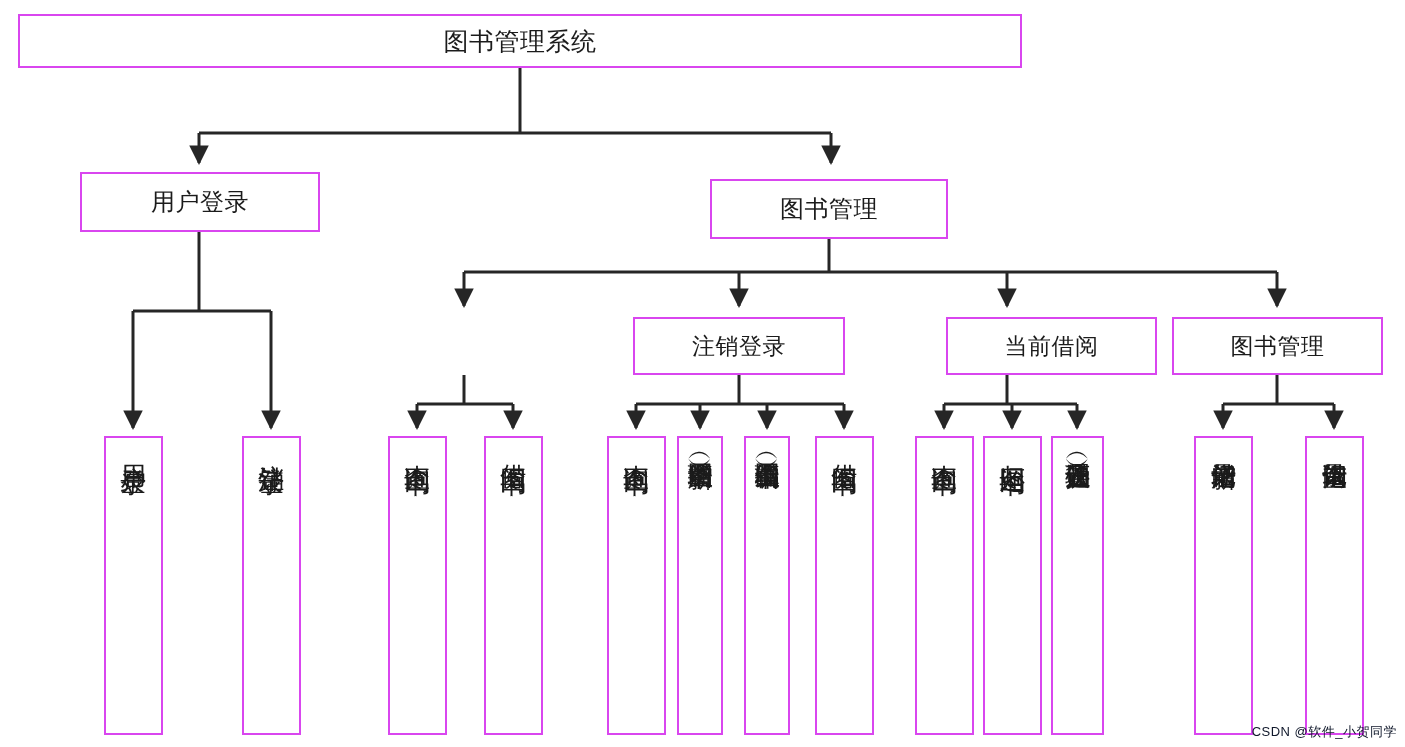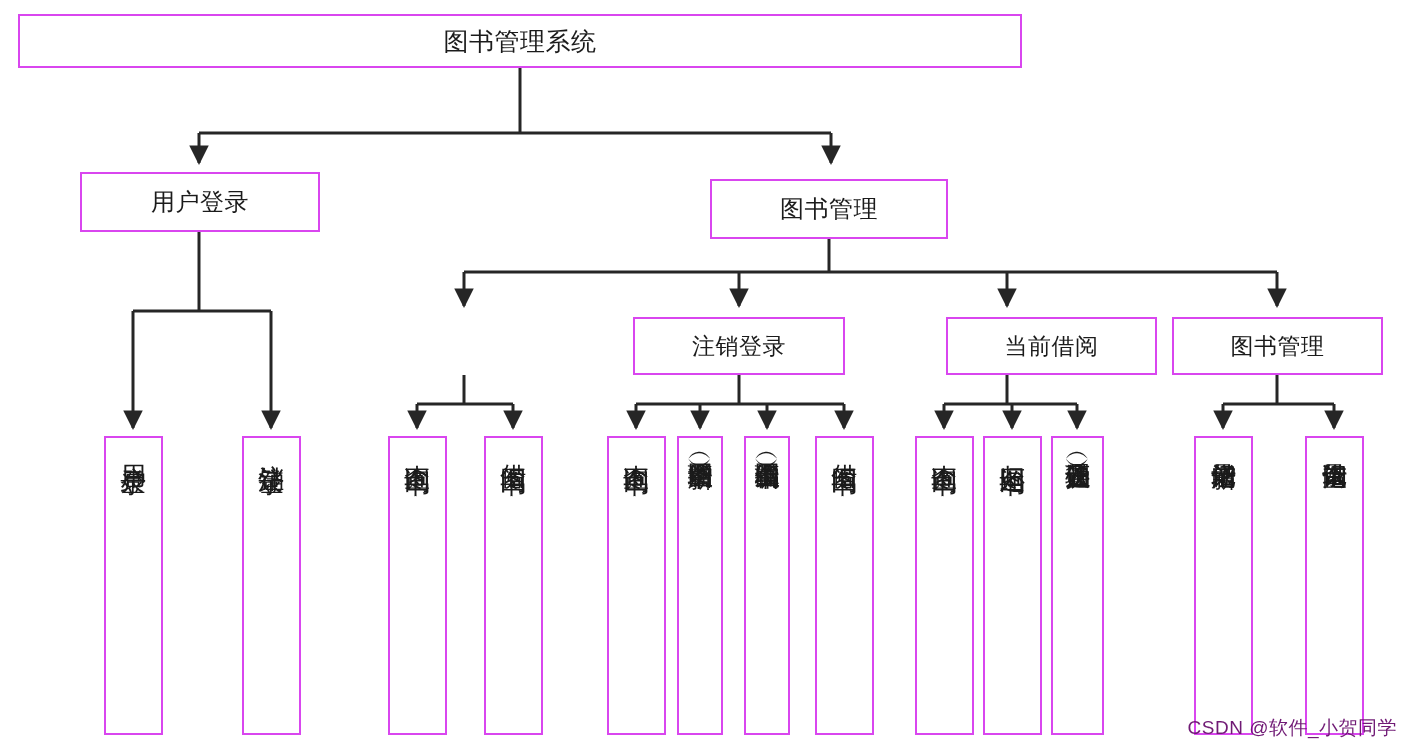--- a/index.html
+++ b/index.html
@@ -55,22 +55,22 @@
     white-space: nowrap;
   }
   .node.leaf.tall-text .node-label {
     font-size: 25px;
     letter-spacing: 0px;
   }
   .watermark {
     position: absolute;
     right: 8px;
     bottom: 6px;
-    font-size: 19px;
-    color: #701a75;
+    font-size: 13px;
+    color: #0f172a;
     letter-spacing: 0.5px;
     z-index: 3;
     white-space: nowrap;
   }
 </style>
 </head>
 <body>
 
 <div id="canvas">
 

